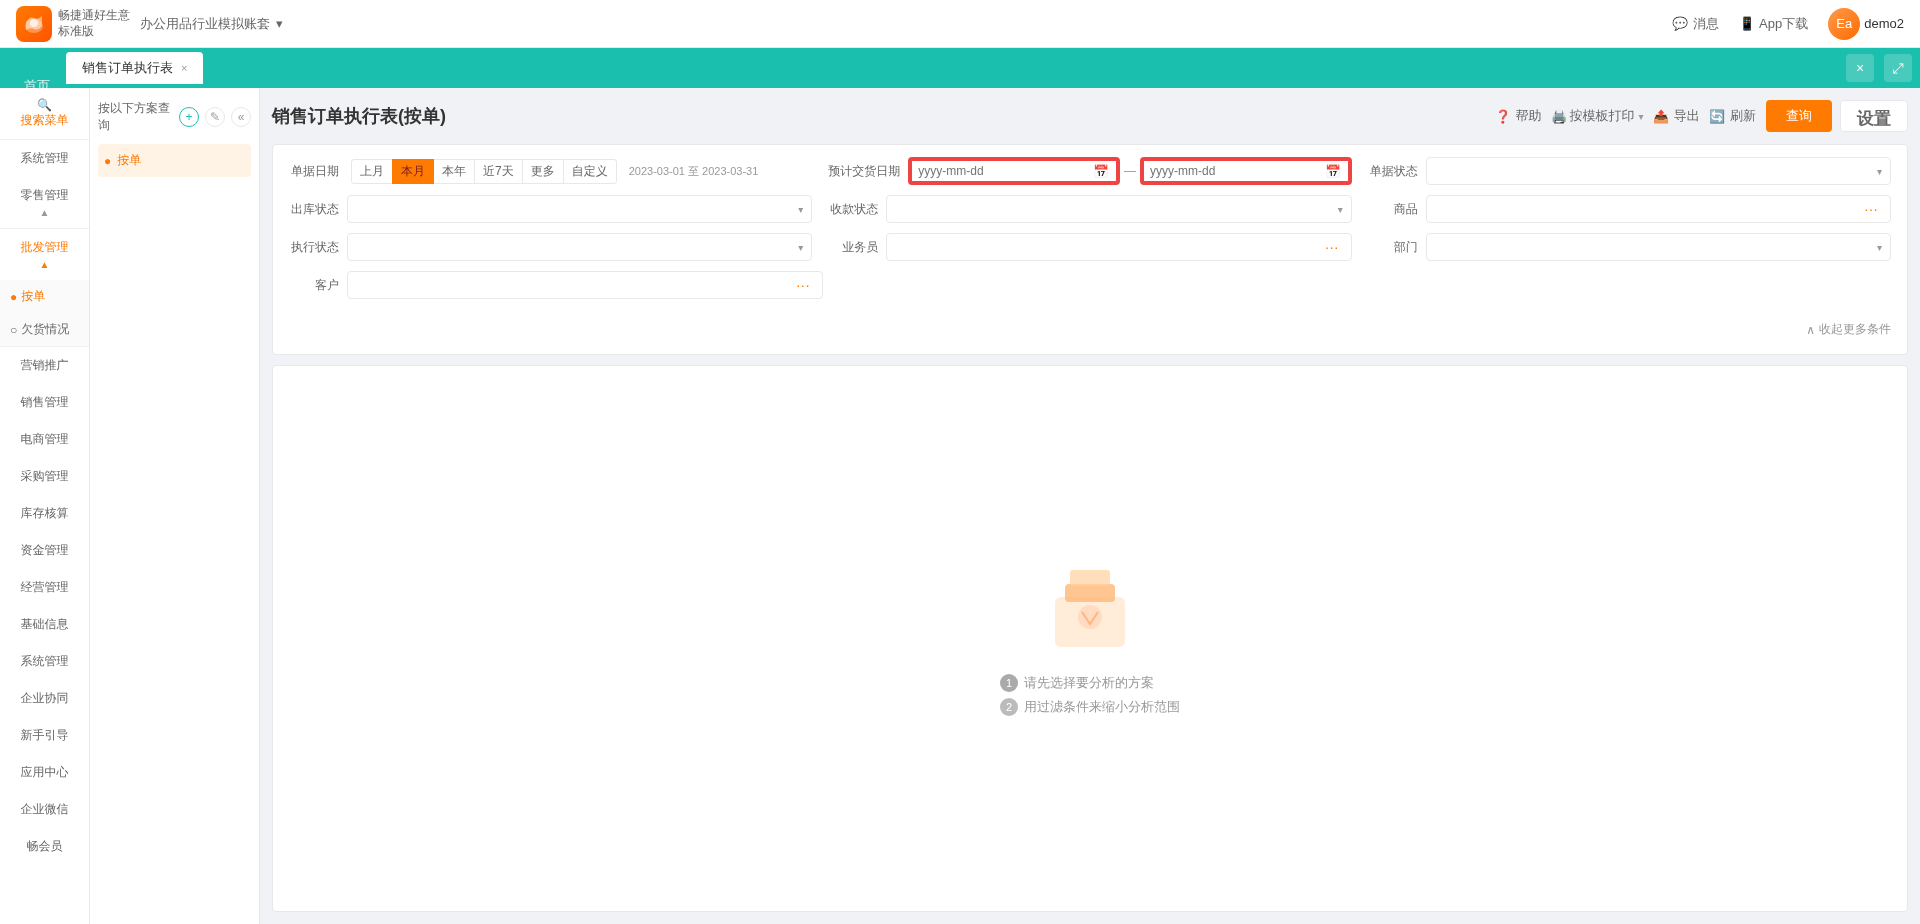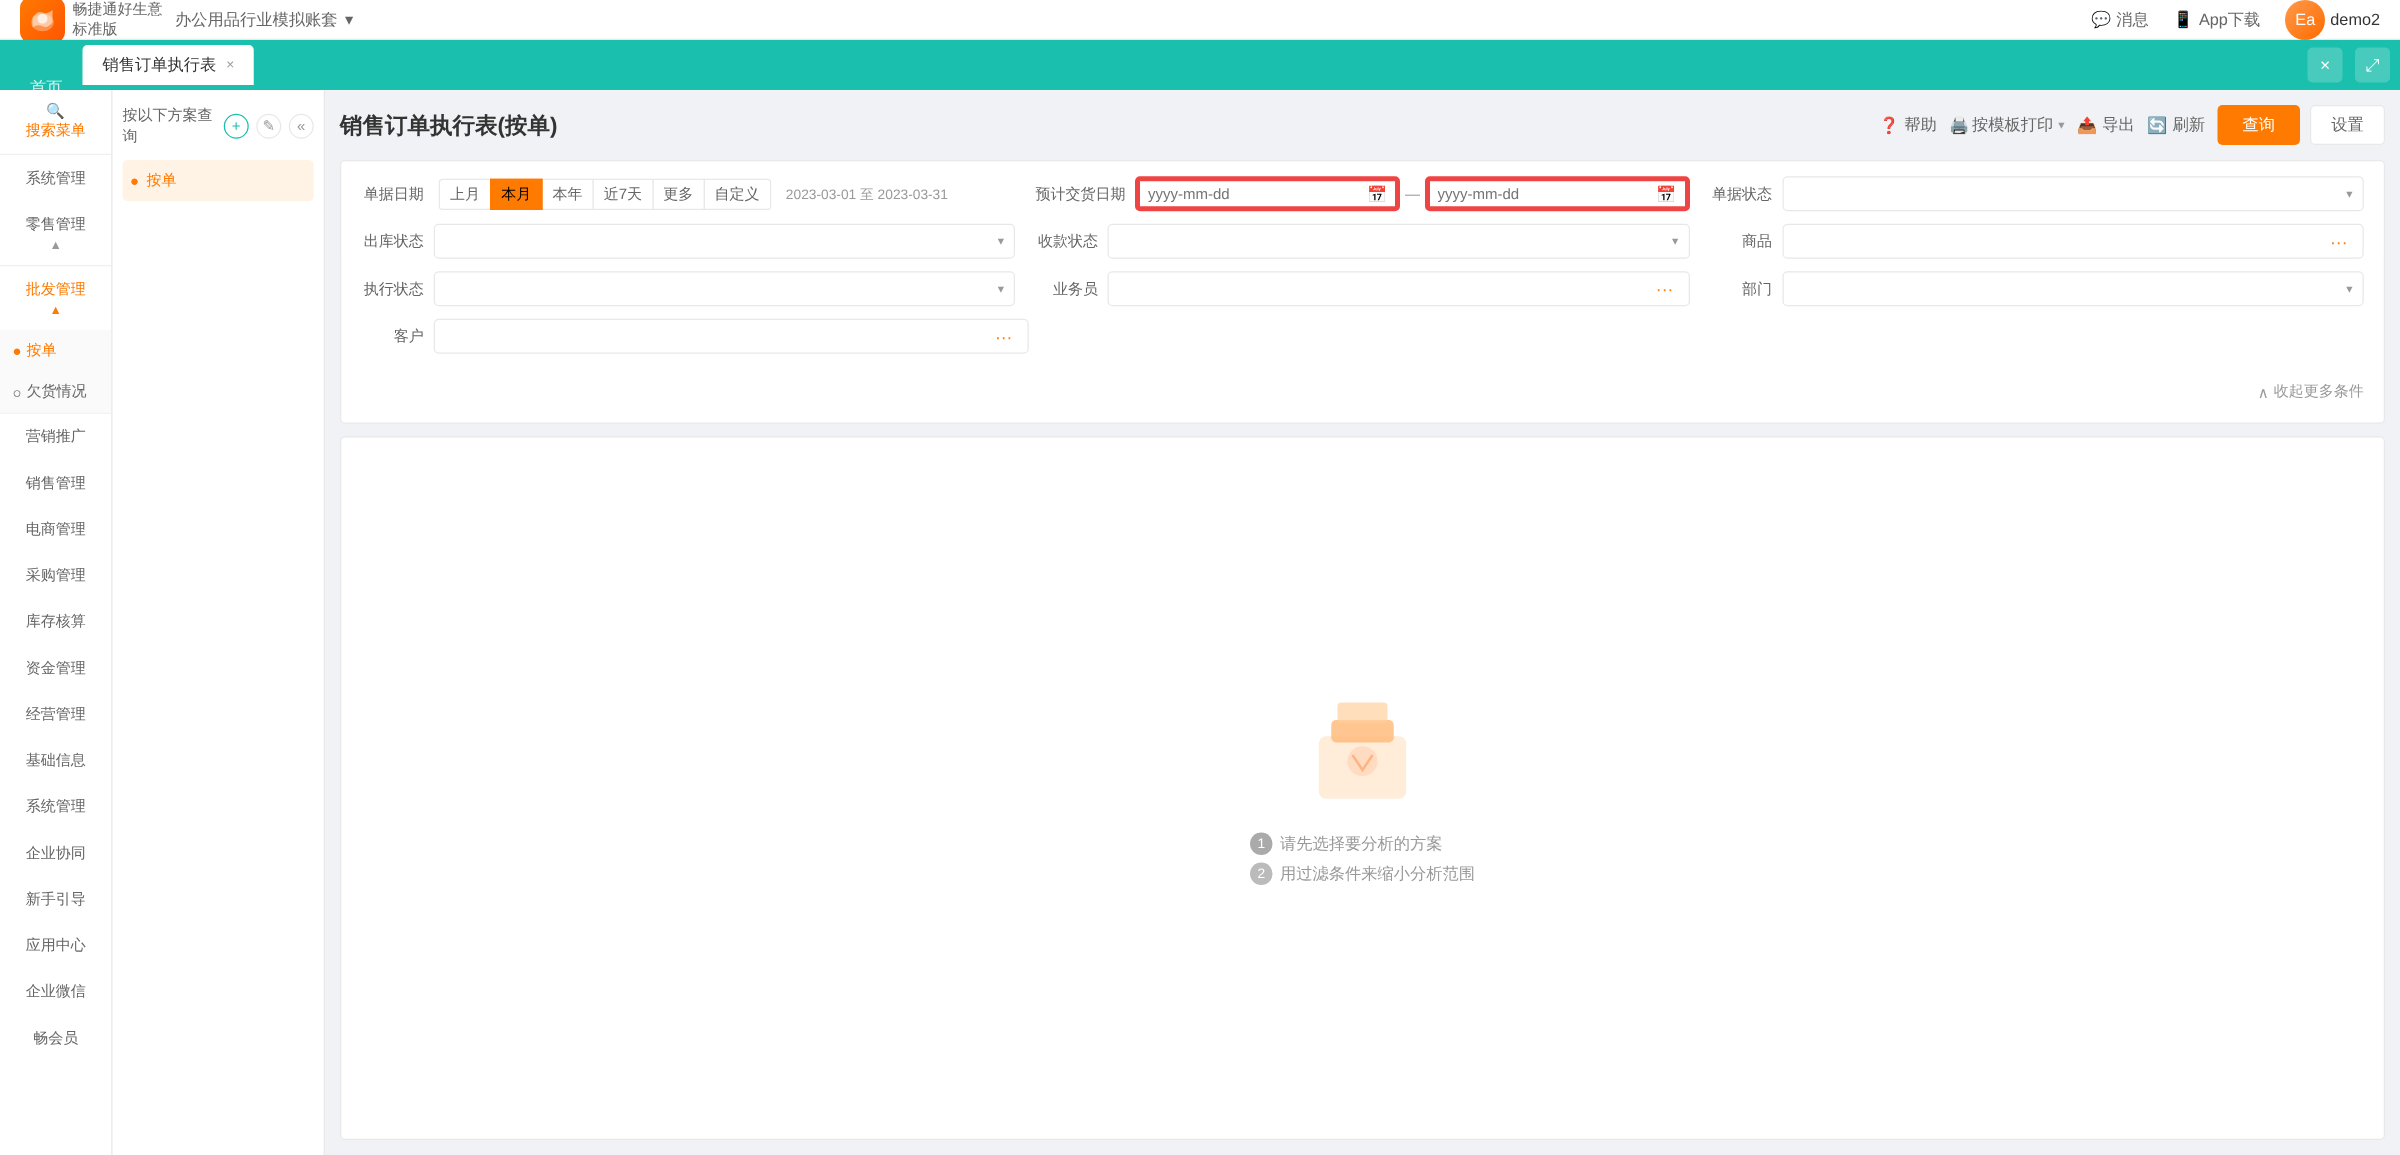--- a/index.html
+++ b/index.html
@@ -1,21 +1,21 @@
 <!DOCTYPE html>
 <html><head>
   <meta charset="utf-8">
   <style>
     * { box-sizing: border-box; margin: 0; padding: 0; }
     body { font-family: 'Microsoft YaHei', Arial, sans-serif; font-size: 13px; background: #f0f2f5; color: #333; display: flex; flex-direction: column; height: 924px; overflow: hidden; }
 
     
     .top-bar {
       background: #fff;
-      height: 32px;
+      height: 48px;
       display: flex;
       align-items: center;
       padding: 0 16px;
       border-bottom: 1px solid #e8e8e8;
       justify-content: space-between;
       flex-shrink: 0;
     }
     .top-bar-left { display: flex; align-items: center; gap: 10px; }
     .logo-area { display: flex; align-items: center; gap: 6px; }
     .logo-icon {
@@ -288,21 +288,21 @@
       padding: 3px 8px;
       font-size: 12px;
       cursor: pointer;
       color: #666;
       border: 1px solid #e8e8e8;
       background: #fff;
       margin-right: -1px;
     }
     .date-tab:first-child { border-radius: 3px 0 0 3px; }
     .date-tab:last-child { border-radius: 0 3px 3px 0; margin-right: 0; }
-    .date-tab.active { background: #ff7a00; color: #000000; border-color: #ff7a00; z-index: 1; text-align: center; }
+    .date-tab.active { background: #ff7a00; color: #7f1d1d; border-color: #ff7a00; z-index: 1; text-align: center; }
 
     
     .date-range-text { font-size: 11px; color: #999; margin-left: 4px; }
 
     
     .dots-btn { color: #ff7a00; cursor: pointer; font-size: 14px; padding: 0 4px; }
 
     
     .collapse-btn {
       display: flex;
@@ -325,23 +325,24 @@
       font-size: 13px;
       cursor: pointer;
       height: 32px;
     }
     .btn-default {
       background: #fff;
       color: #666;
       border: 1px solid #e8e8e8;
       border-radius: 4px;
       padding: 6px 16px;
-      font-size: 13px;
+      font-size: 17px;
       cursor: pointer;
       height: 32px;
+      font-weight: bold;
     }
 
     
     .action-row {
       display: flex;
       gap: 8px;
       align-items: flex-end;
     }
 
     

